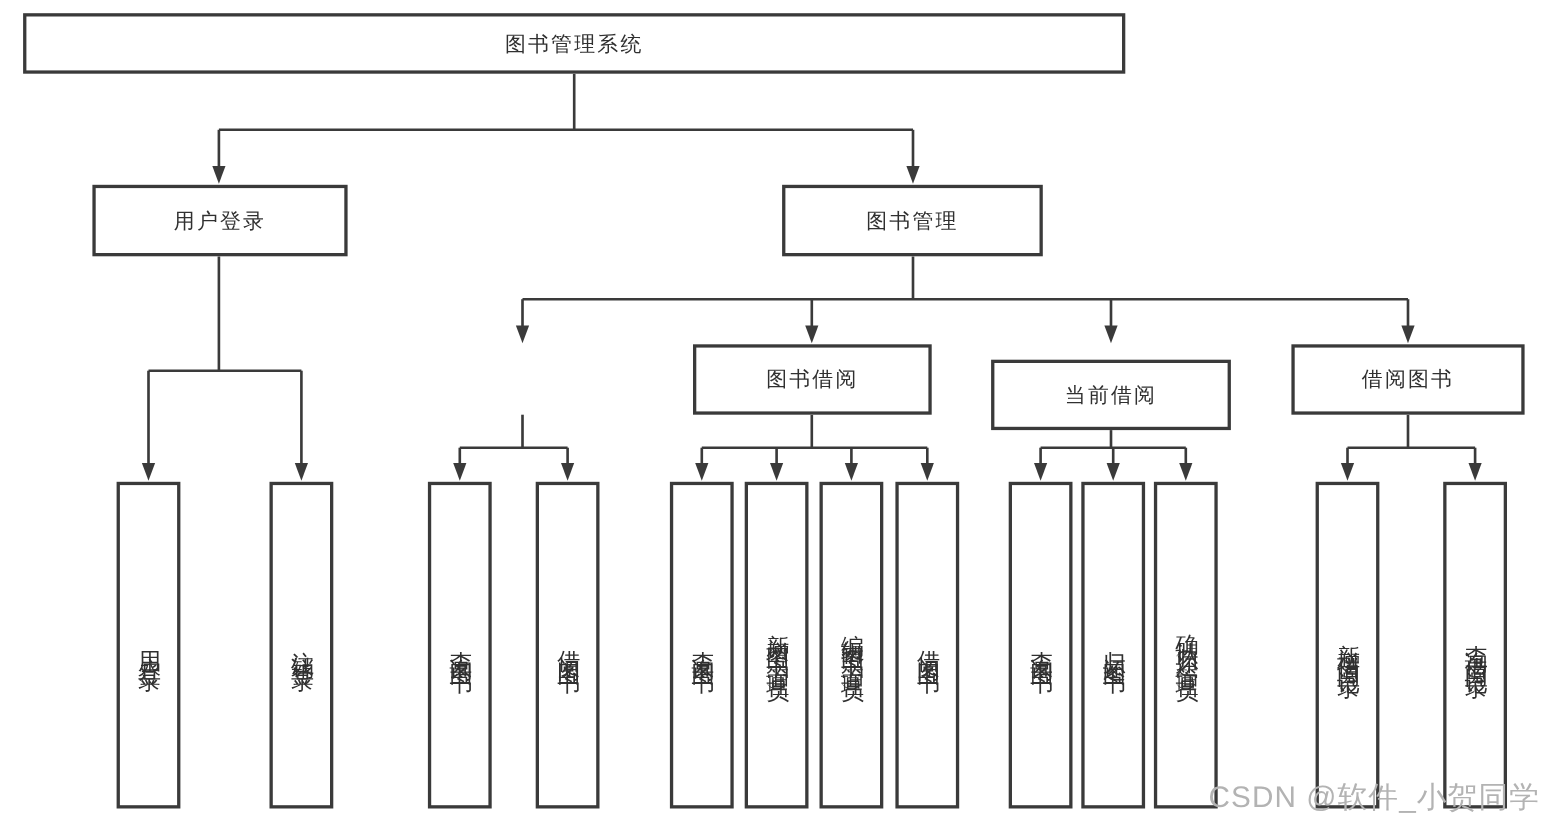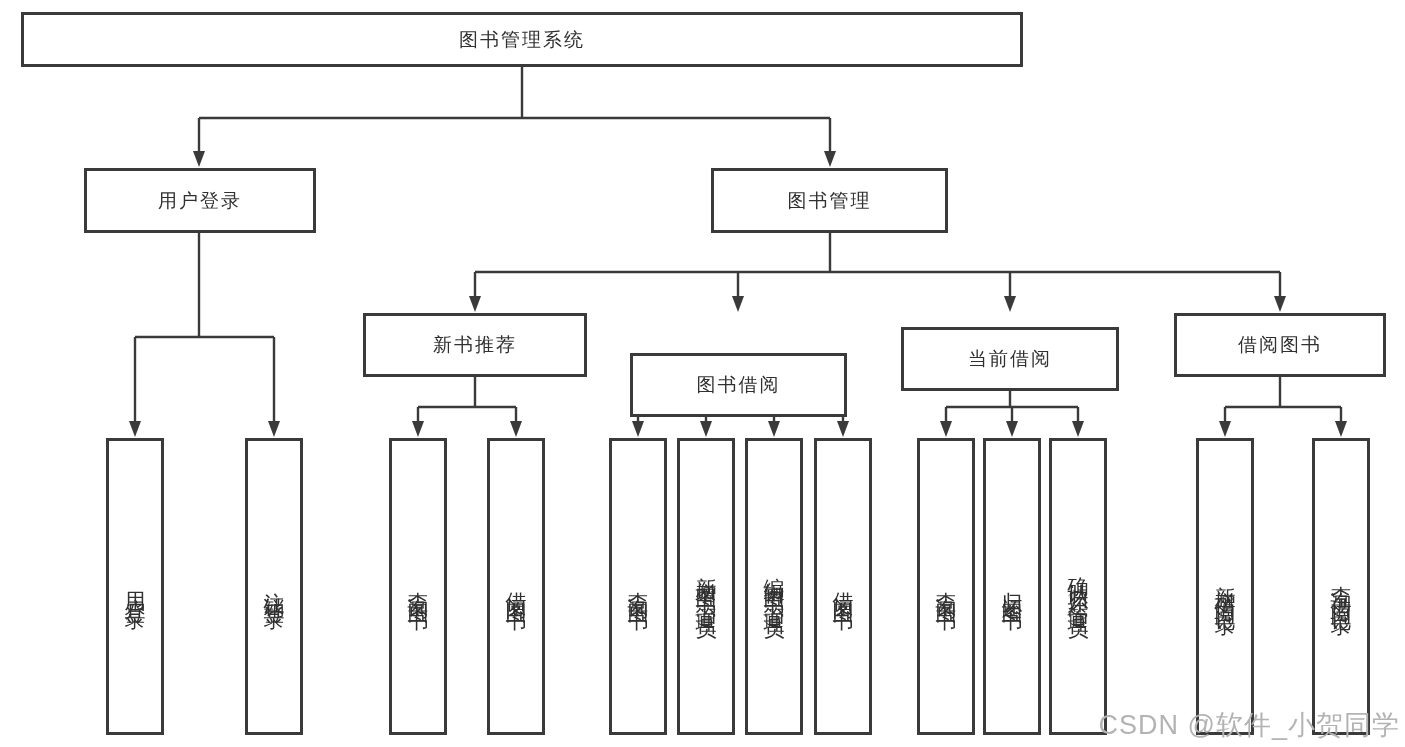--- a/index.html
+++ b/index.html
@@ -92,22 +92,21 @@
       <polygon class="c-arrow" points="1219,421 1231,421 1225,437"></polygon>
     <path class="c-line" d="M1341,407 V425"></path>
       <polygon class="c-arrow" points="1335,421 1347,421 1341,437"></polygon>
   </svg>
 
   <div class="node h-node root">图书管理系统</div>
 
   <div class="node h-node" style="left:84px;top:168px;width:232px;height:65px;">用户登录</div>
   <div class="node h-node" style="left:711px;top:168px;width:237px;height:65px;text-align:center;">图书管理</div>
 
-  <div class="node h-node" style="left:363px;top:313px;width:224px;height:64px;">新书推荐</div>
-  <div class="node h-node" style="left:630px;top:313px;width:217px;height:64px;margin-top:40px;">图书借阅</div>
+  <div class="node h-node" style="left:630px;top:313px;width:217px;height:64px;">图书借阅</div>
   <div class="node h-node" style="left:901px;top:327px;width:218px;height:64px;text-align:center;">当前借阅</div>
   <div class="node h-node" style="left:1174px;top:313px;width:212px;height:64px;">借阅图书</div>
 
   <div class="node leaf" style="left:106px;">
     <span>用户登录</span>
     </div>
   <div class="node leaf" style="left:245px;">
     <span>注销登录</span>
     </div>
 

